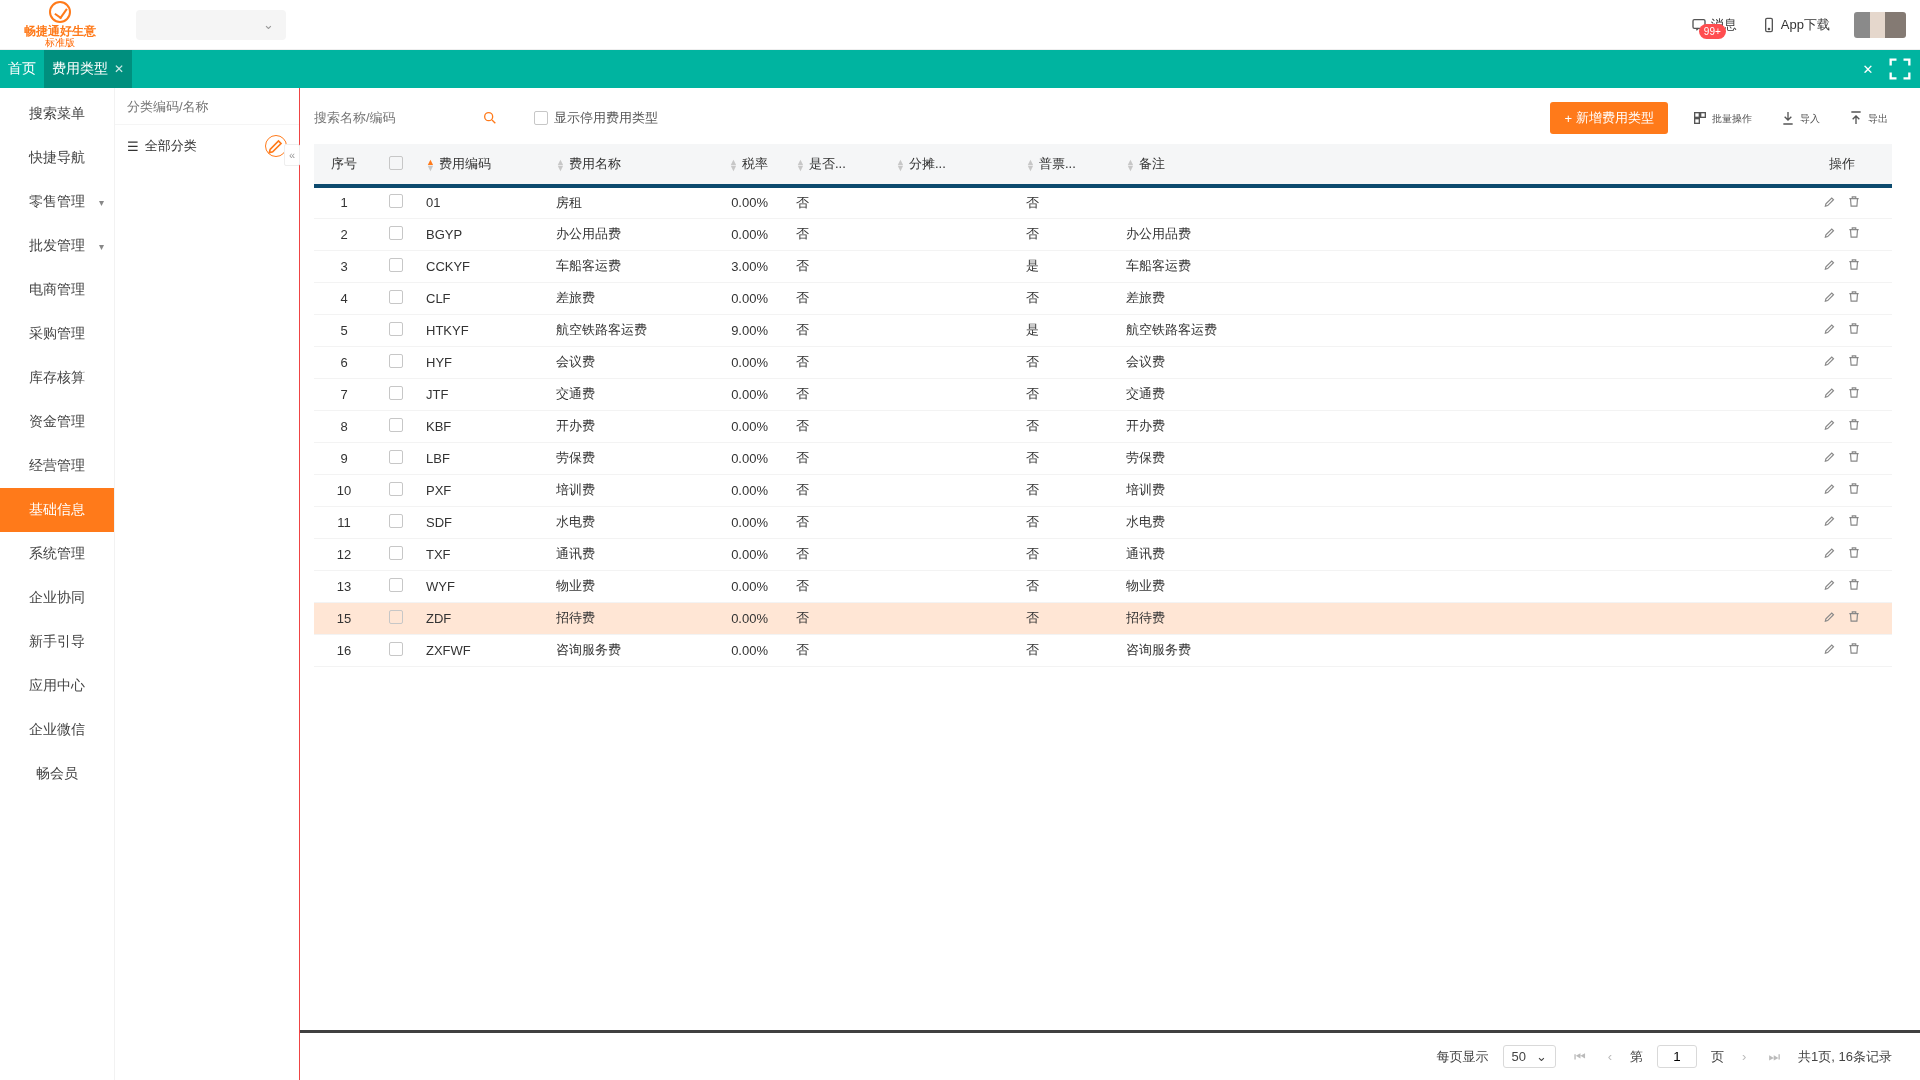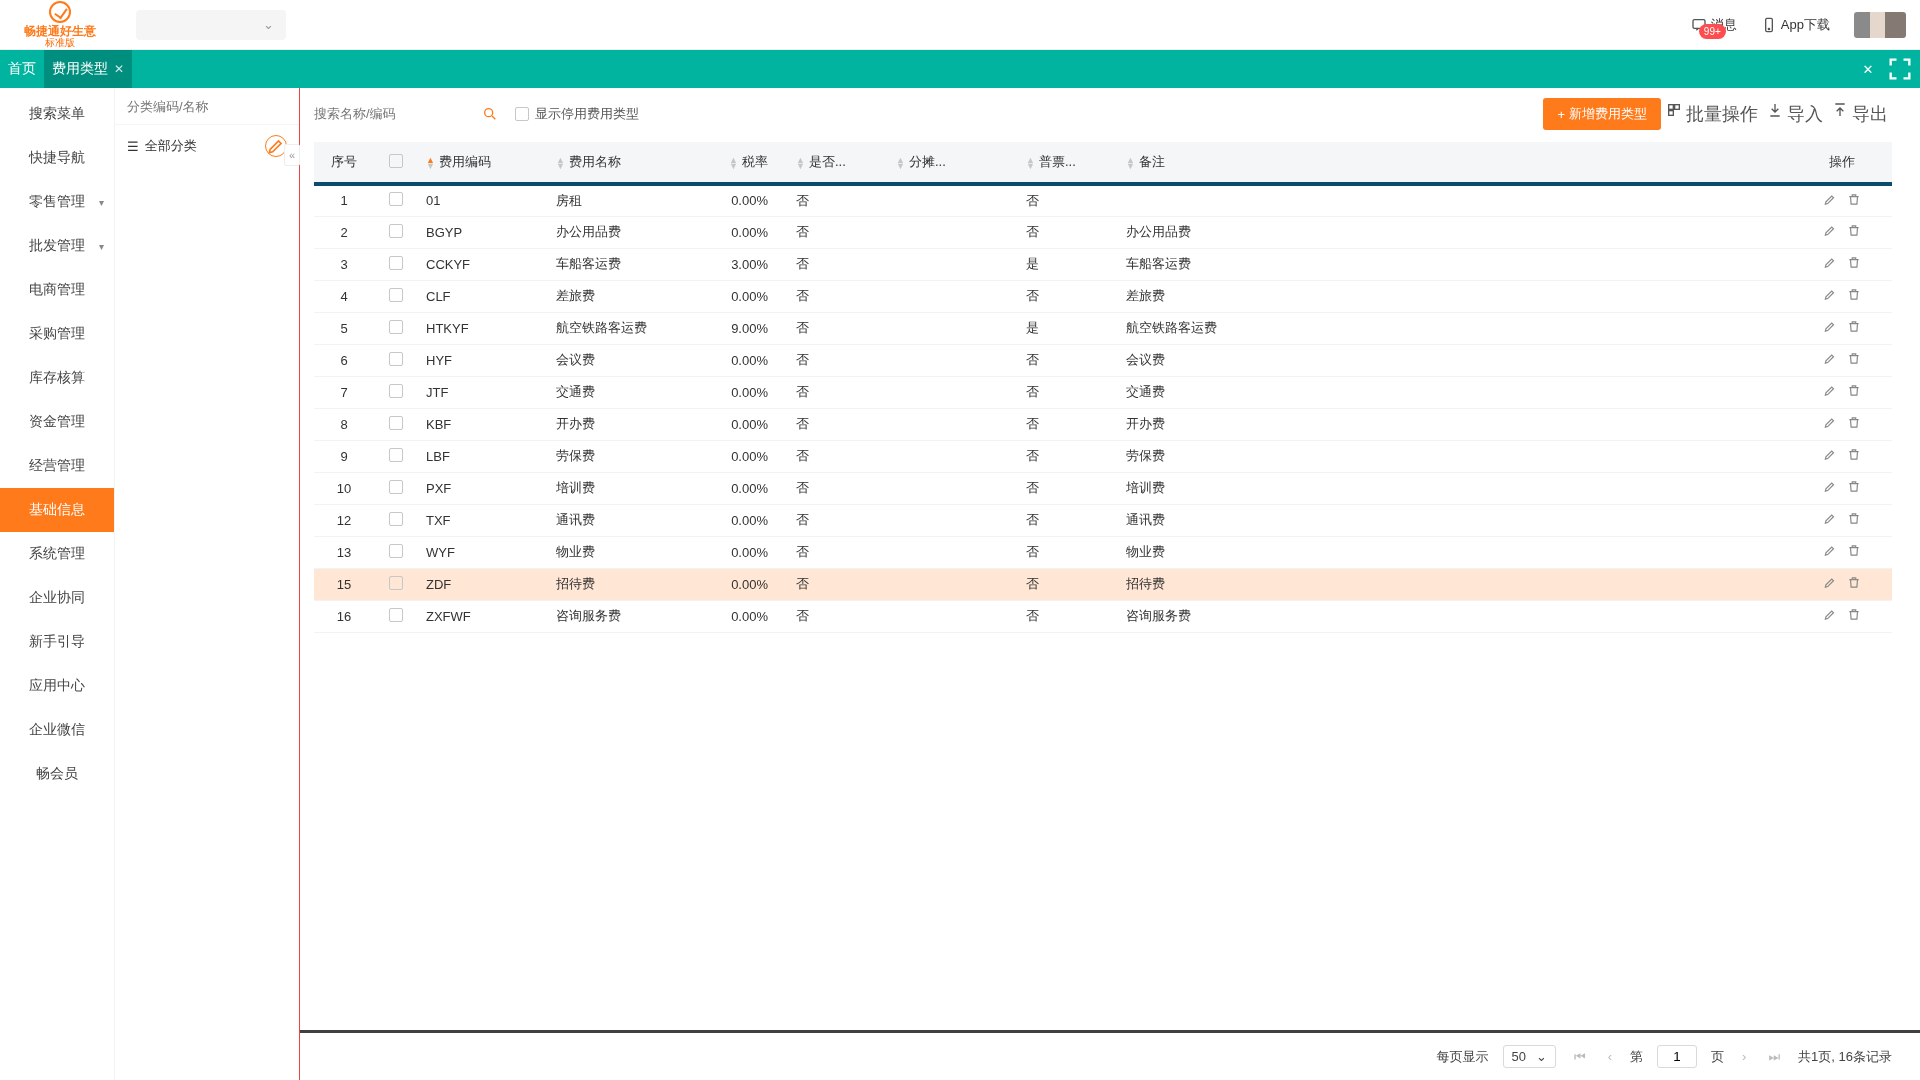--- a/index.html
+++ b/index.html
@@ -44,29 +44,29 @@
 .subnav-search .search-icon { color: #ff7a1a; }
 .subnav-header { display: flex; align-items: center; padding: 10px 12px; gap: 6px; font-size: 13px; }
 .subnav-header .edit-btn { margin-left: auto; width: 22px; height: 22px; border: 1px solid #ff7a1a; border-radius: 50%; color: #ff7a1a; display: flex; align-items: center; justify-content: center; font-size: 11px; }
 .collapse-btn { position: absolute; right: -1px; top: 56px; width: 16px; height: 22px; border: 1px solid #eee; background: #fff; display: flex; align-items: center; justify-content: center; color: #999; font-size: 11px; border-radius: 2px; }
 .subnav-list { padding: 2px 0 0 24px; }
 .subnav-item { height: 30px; display: flex; align-items: center; padding: 0 10px; font-size: 13px; color: #555; cursor: pointer; border-radius: 2px; }
 .subnav-item.active { background: #ffe3d2; color: #ff6a00; }
 
 
 .content { flex: 1; display: flex; flex-direction: column; }
-.toolbar { display: flex; align-items: center; padding: 8px 28px 10px 14px; gap: 1px; }
+.toolbar { display: flex; align-items: center; padding: 14px 28px 10px 14px; gap: 20px; }
 .tb-search { display: flex; align-items: center; gap: 8px; width: 200px; border-bottom: 1px solid transparent; }
 .tb-search input { border: none; outline: none; font-size: 13px; width: 160px; }
 .tb-search .search-icon { color: #ff7a1a; }
 .tb-check { display: flex; align-items: center; gap: 6px; color: #555; }
 .tb-check .box { width: 14px; height: 14px; border: 1px solid #c7c7c7; border-radius: 2px; }
 .tb-spacer { flex: 1; }
 .btn-primary { background: #ff7a1a; color: #fff; padding: 7px 14px; border-radius: 3px; display: flex; align-items: center; gap: 4px; cursor: pointer; font-size: 13px; }
-.btn-ghost { color: #555; display: flex; align-items: flex-start; gap: 4px; cursor: pointer; padding: 6px 4px; font-size: 18px; }
+.btn-ghost { color: #555; display: flex; align-items: flex-end; gap: 4px; cursor: pointer; padding: 6px 4px; font-size: 10px; }
 
 
 .table-wrap { flex: 1; overflow: auto; padding: 0 28px 0 14px; }
 table { width: 100%; border-collapse: collapse; background: #fff; }
 thead th { background: #f5f6f7; height: 42px; font-weight: 500; font-size: 13px; color: #333; text-align: left; padding: 0 8px; border-bottom: 4px solid #0c4a6e; position: relative; }
 thead th .sort { color: #c7c7c7; font-size: 9px; display: inline-flex; flex-direction: column; line-height: 6px; margin-right: 4px; vertical-align: middle; }
 thead th.sorted .sort span:first-child { color: #ff7a1a; }
 tbody td { height: 32px; padding: 0 8px; border-bottom: 1px solid #f3f3f3; font-size: 13px; color: #333; }
 tbody tr.highlight td { background: #ffe6d5; }
 .row-check { width: 14px; height: 14px; border: 1px solid #c7c7c7; border-radius: 2px; display: inline-block; }
@@ -460,20 +460,39 @@
               <td class="col-ops"><span class="ops-icons">
                   <span><svg width="14" height="14" viewBox="0 0 24 24" fill="none" stroke="currentColor" stroke-width="2">
                       <path d="M4 20l4-1 10-10-3-3L5 16l-1 4z"></path>
                     </svg></span>
                   <span><svg width="14" height="14" viewBox="0 0 24 24" fill="none" stroke="currentColor" stroke-width="2">
                       <path d="M4 7h16M9 7V4h6v3M6 7l1 13h10l1-13"></path>
                     </svg></span>
                 </span></td>
             </tr>
             <tr>
+              <td class="col-seq">11</td>
+              <td class="col-chk"><span class="row-check"></span></td>
+              <td class="col-code">SDF</td>
+              <td class="col-name">水电费</td>
+              <td class="col-rate">0.00%</td>
+              <td class="col-bool1">否</td>
+              <td class="col-bool2"></td>
+              <td class="col-bool3">否</td>
+              <td class="col-remark">水电费</td>
+              <td class="col-ops"><span class="ops-icons">
+                  <span><svg width="14" height="14" viewBox="0 0 24 24" fill="none" stroke="currentColor" stroke-width="2">
+                      <path d="M4 20l4-1 10-10-3-3L5 16l-1 4z"></path>
+                    </svg></span>
+                  <span><svg width="14" height="14" viewBox="0 0 24 24" fill="none" stroke="currentColor" stroke-width="2">
+                      <path d="M4 7h16M9 7V4h6v3M6 7l1 13h10l1-13"></path>
+                    </svg></span>
+                </span></td>
+            </tr>
+            <tr>
               <td class="col-seq">12</td>
               <td class="col-chk"><span class="row-check"></span></td>
               <td class="col-code">TXF</td>
               <td class="col-name">通讯费</td>
               <td class="col-rate">0.00%</td>
               <td class="col-bool1">否</td>
               <td class="col-bool2"></td>
               <td class="col-bool3">否</td>
               <td class="col-remark">通讯费</td>
               <td class="col-ops"><span class="ops-icons">

